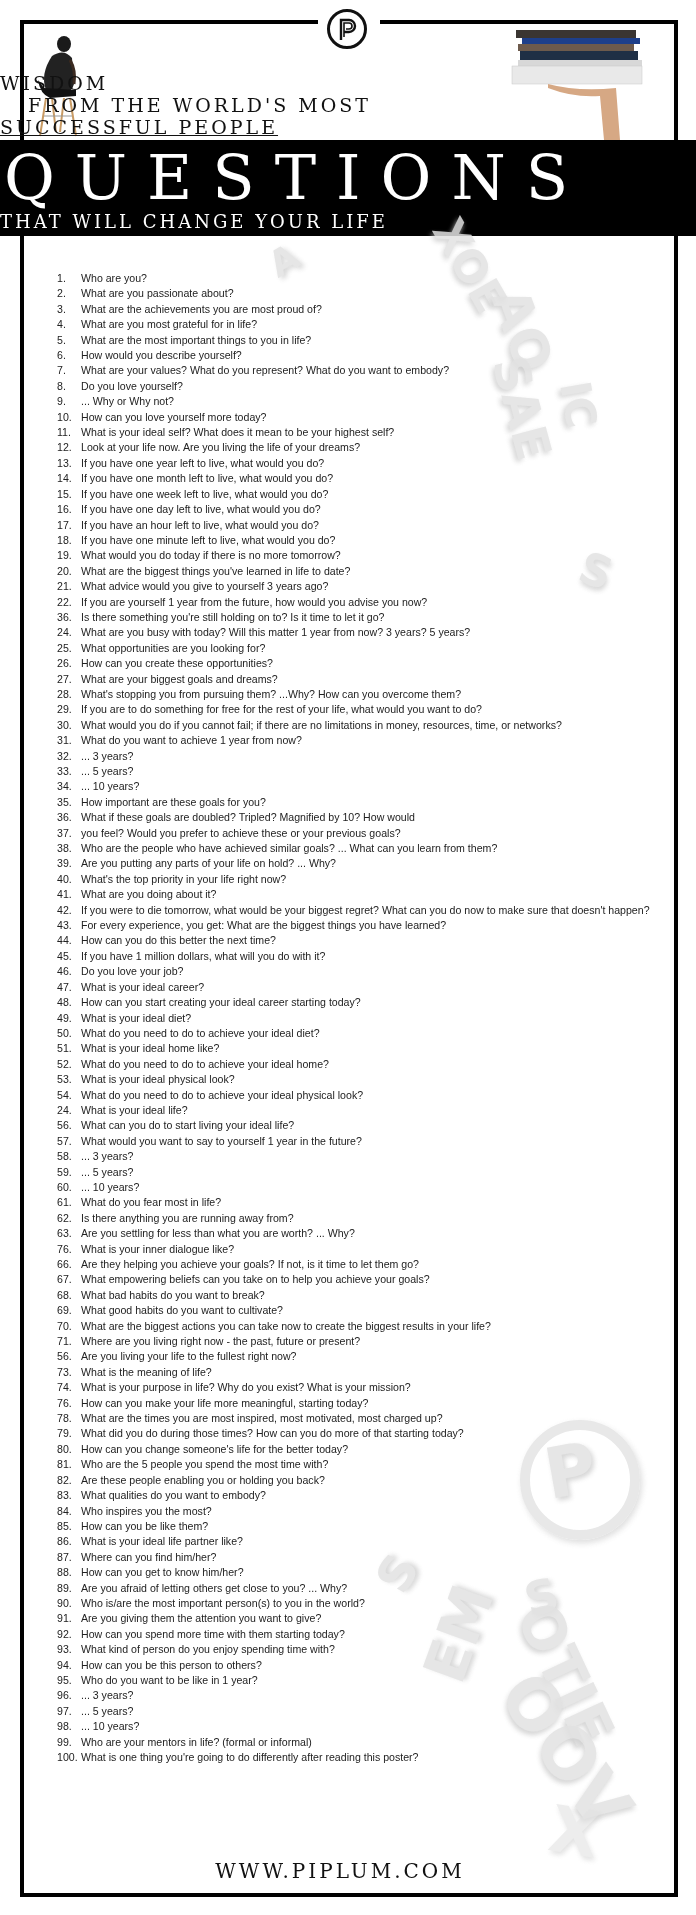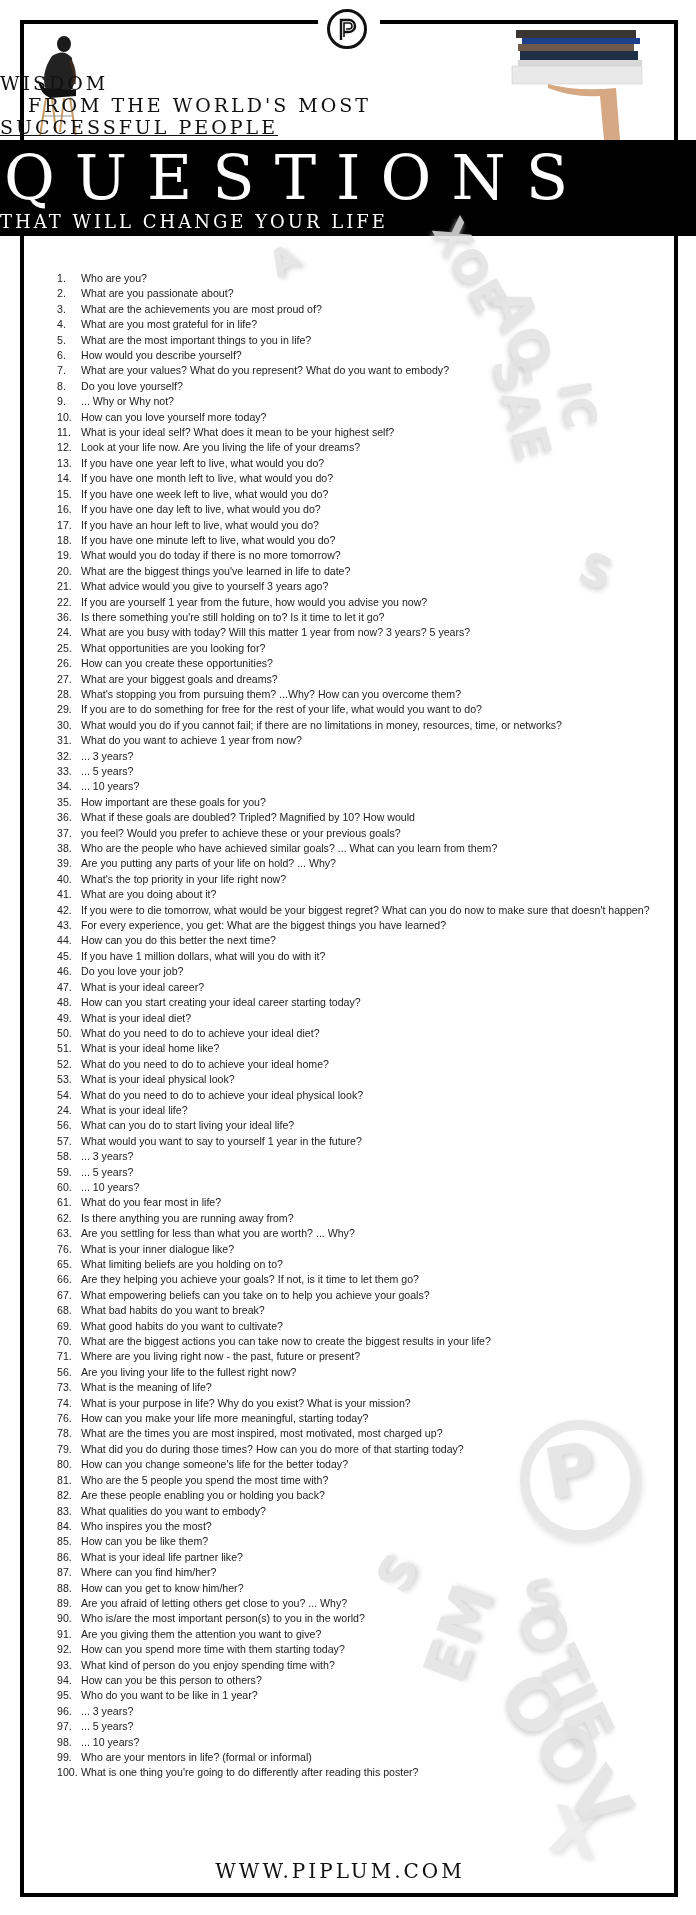--- a/index.html
+++ b/index.html
@@ -332,24 +332,20 @@
     </li>
     <li>
       <span class="num">63.</span>
       <span class="txt">Are you settling for less than what you are worth? ... Why?</span>
     </li>
     <li>
       <span class="num">76.</span>
       <span class="txt">What is your inner dialogue like?</span>
     </li>
     <li>
-      <span class="num">65.</span>
-      <span class="txt">What limiting beliefs are you holding on to?</span>
-    </li>
-    <li>
       <span class="num">66.</span>
       <span class="txt">Are they helping you achieve your goals? If not, is it time to let them go?</span>
     </li>
     <li>
       <span class="num">67.</span>
       <span class="txt">What empowering beliefs can you take on to help you achieve your goals?</span>
     </li>
     <li>
       <span class="num">68.</span>
       <span class="txt">What bad habits do you want to break?</span>

